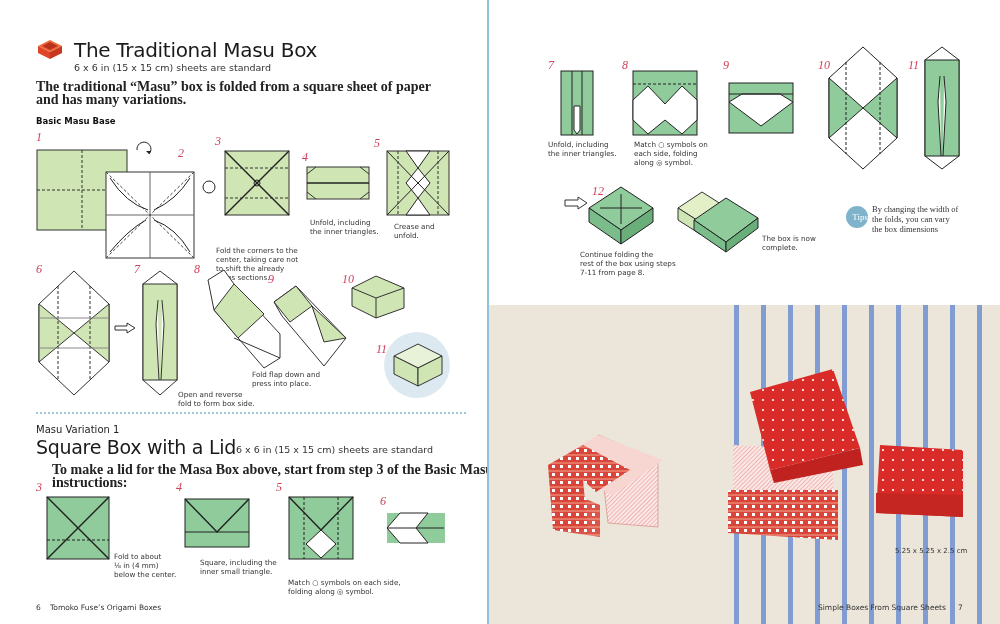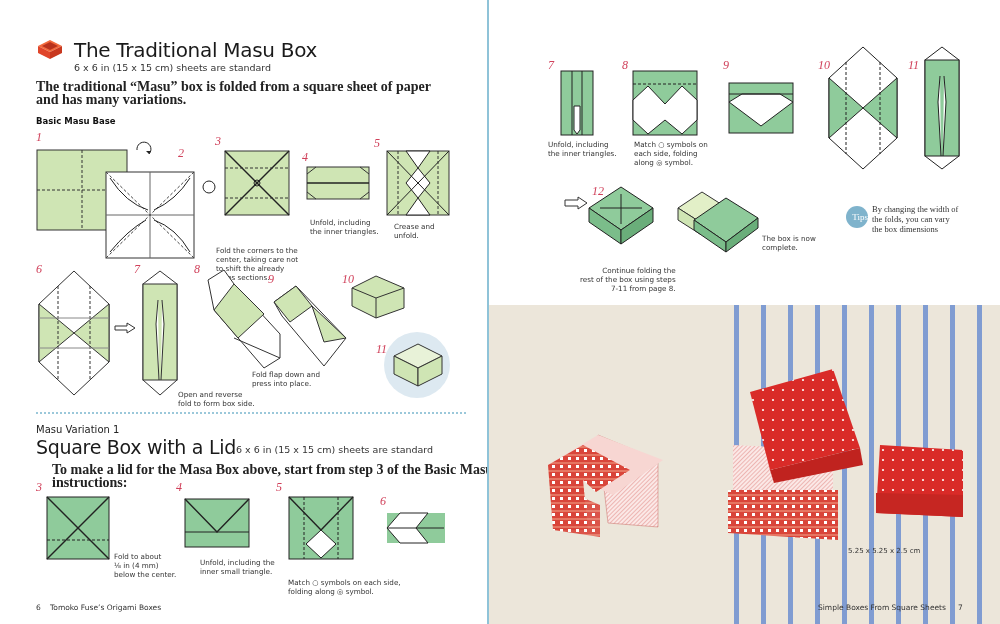--- a/index.html
+++ b/index.html
@@ -12,21 +12,21 @@
   .spine { position: absolute; left: 487px; top: 0; width: 2px; height: 624px; background: #8fc3d8; z-index: 5; }
 
   .abs { position: absolute; }
   .title { font-family: "DejaVu Sans", sans-serif; font-size: 20px; font-weight: normal; letter-spacing: -0.3px; color: #1a1a1a; }
   .sub { font-size: 9.5px; color: #333; }
   .body-serif { font-family: "Liberation Serif", serif; font-size: 14px; font-weight: bold; color: #222; line-height: 13px; }
   .section-h { font-size: 8.5px; font-weight: bold; color: #111; }
   .step { font-family: "Liberation Serif", serif; font-style: italic; font-size: 12px; color: #d0405a; }
   .cap { font-size: 7.2px; line-height: 9px; color: #333; }
   .footer { font-size: 7.5px; color: #333; }
-  .photo-cap { font-size: 7px; color: #333; }
+  .photo-cap { font-size: 7px; color: #333; padding-left: 47px; }
 
   .box-icon { position: absolute; left: 36px; top: 38px; width: 28px; height: 22px; }
   .sep { position: absolute; left: 36px; top: 412px; width: 430px; border-top: 2px dotted #9bc8da; }
 
   .diag { position: absolute; overflow: visible; }
 
   .photo { position: absolute; left: 0; top: 305px; width: 512px; height: 319px; background: #ece6da; overflow: hidden; }
   .stripes { position: absolute; left: 230px; top: 0; width: 290px; height: 319px;
     background: repeating-linear-gradient(90deg, transparent 0 16px, #6d8fd0 16px 21px, transparent 21px 27px); opacity: 0.85; }
 
@@ -208,21 +208,21 @@
     <div>⅛ in (4 mm)</div>
     <div>below the center.</div>
   </div>
 
   <svg class="diag" style="left:184px;top:498px;" width="66" height="50">
     <rect x="1" y="1" width="64" height="48" fill="#8fcb9b" stroke="#222"></rect>
     <polyline points="1,1 33,34 65,1" fill="none" stroke="#222" stroke-width="1.4"></polyline>
     <line x1="1" y1="34" x2="65" y2="34" stroke="#222"></line>
   </svg>
   <div class="abs cap" style="left:200px;top:558px;">
-    <div>Unfold, including the</div>
+    <div>Square, including the</div>
     <div>inner small triangle.</div>
   </div>
 
   <svg class="diag" style="left:288px;top:496px;" width="66" height="64">
     <rect x="1" y="1" width="64" height="62" fill="#8fcb9b" stroke="#222"></rect>
     <polygon points="33,34 48,48 33,62 18,48" fill="#fff" stroke="#222"></polygon>
     <line x1="1" y1="1" x2="33" y2="34" stroke="#222" stroke-width="1.4"></line>
     <line x1="65" y1="1" x2="33" y2="34" stroke="#222" stroke-width="1.4"></line>
     <line x1="16" y1="1" x2="16" y2="63" stroke="#222" stroke-dasharray="3,2"></line>
     <line x1="50" y1="1" x2="50" y2="63" stroke="#222" stroke-dasharray="3,2"></line>
@@ -298,21 +298,21 @@
   <svg class="diag" style="left:76px;top:196px;" width="24" height="14">
     <path d="M1,4 H14 V1 L23,7 L14,13 V10 H1 Z" fill="#fff" stroke="#333"></path>
   </svg>
   <svg class="diag" style="left:100px;top:186px;" width="66" height="60">
     <polygon points="33,1 65,22 33,44 1,22" fill="#8fcb9b" stroke="#222"></polygon>
     <polygon points="1,22 33,44 33,58 1,36" fill="#7bbd8a" stroke="#222"></polygon>
     <polygon points="65,22 33,44 33,58 65,36" fill="#6aae7a" stroke="#222"></polygon>
     <line x1="12" y1="22" x2="54" y2="22" stroke="#222"></line>
     <line x1="33" y1="8" x2="33" y2="38" stroke="#222"></line>
   </svg>
-  <div class="abs cap" style="left:92px;top:266px;text-align:right;">
+  <div class="abs cap" style="left:92px;top:250px;">
     <div>Continue folding the</div>
     <div>rest of the box using steps</div>
     <div>7-11 from page 8.</div>
   </div>
 
   <svg class="diag" style="left:188px;top:190px;" width="84" height="66">
     <polygon points="2,18 26,2 48,16 24,32" fill="#e2efc7" stroke="#333"></polygon>
     <polygon points="2,18 24,32 24,44 2,30" fill="#cfe5b4" stroke="#333"></polygon>
     <polygon points="50,8 82,28 50,52 18,30" fill="#8fcb9b" stroke="#222"></polygon>
     <polygon points="18,30 50,52 50,62 18,40" fill="#7bbd8a" stroke="#222"></polygon>

